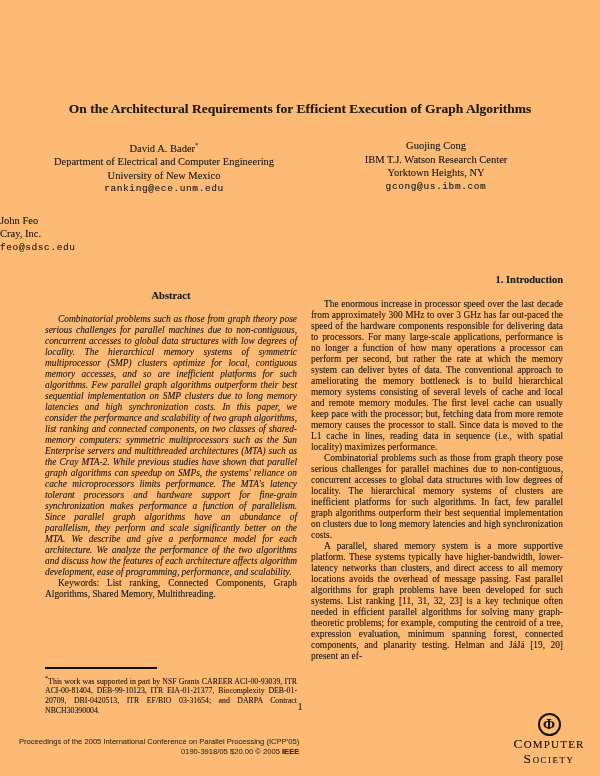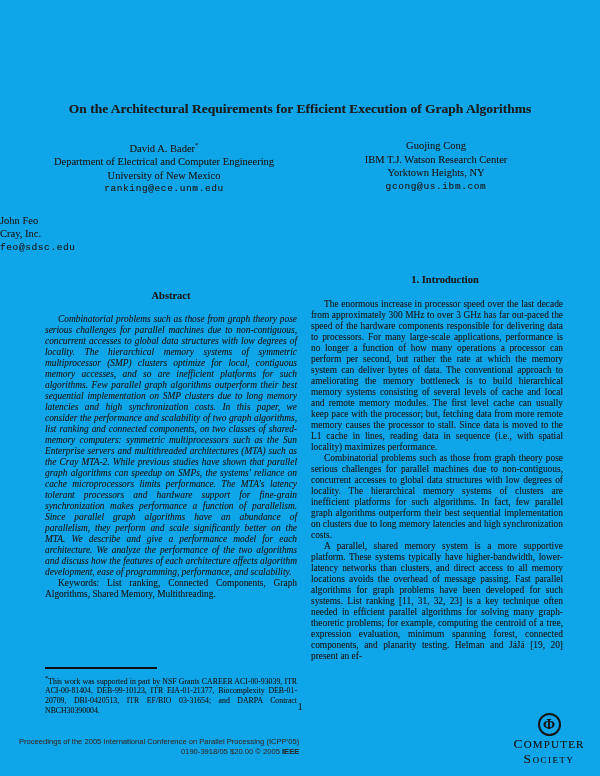--- a/index.html
+++ b/index.html
@@ -1,34 +1,34 @@
 <!DOCTYPE html>
 <html lang="en"><head>
 <meta charset="utf-8">
 <style>
   html,body { margin:0; padding:0; background:#e8e8e8; }
   .page {
     position:relative; width:600px; height:776px; margin:0 auto;
-    background:#0ea5e9; overflow:hidden;
+    background:#fdba74; overflow:hidden;
     font-family:"Liberation Serif", serif; color:#1c1c1c;
     text-shadow:0 0 0.4px rgba(0,0,0,0.35);
   }
   .title {
     margin:0; padding:100px 30px 0 30px;
     text-align:center; font-size:13.5px; line-height:17px; font-weight:bold;
   }
   .authors-row { display:flex; margin-top:22px; padding:0 28px; }
   .author-col { flex:1; text-align:center; font-size:10.5px; line-height:13.5px; }
   .author-name sup { font-size:7px; }
   .email { font-family:"Liberation Mono","DejaVu Sans Mono",monospace; font-size:9.5px; letter-spacing:0.6px; }
   .author-center { margin-top:18px; font-size:10.5px; line-height:13.5px; }
   .columns { display:flex; gap:14px; margin:20px 37px 0 45px; height:442px; }
   .col { width:252px; display:flex; flex-direction:column; }
   .abstract-heading { font-size:10.5px; font-weight:bold; text-align:center; margin:16px 0 13px 0; }
-  .intro-heading { font-size:10.5px; font-weight:bold; text-align:center; margin:0 0 14px 16px; }
+  .intro-heading { font-size:10.5px; font-weight:bold; text-align:right; margin:0 0 14px 16px; }
   p.body { font-size:9.4px; line-height:11px; text-align:justify; text-indent:13px; margin:0; }
   p.body + p.body { margin-top:0; }
   .abstract-text { font-style:italic; }
   .keywords { margin-top:21px; }
   .keywords .kw-label { font-weight:normal; font-style:normal; }
   .footnote-block { margin-top:auto; }
   .fn-rule { width:112px; border:0; border-top:2px solid #101010; margin:0 0 4px 0; }
   .footnote { font-size:7.8px; line-height:9.9px; text-align:justify; margin:0; }
   .fn-star { vertical-align:super; font-size:6.5px; }
   .page-num { position:absolute; top:702px; left:0; width:100%; text-align:center; font-size:9.5px; }

